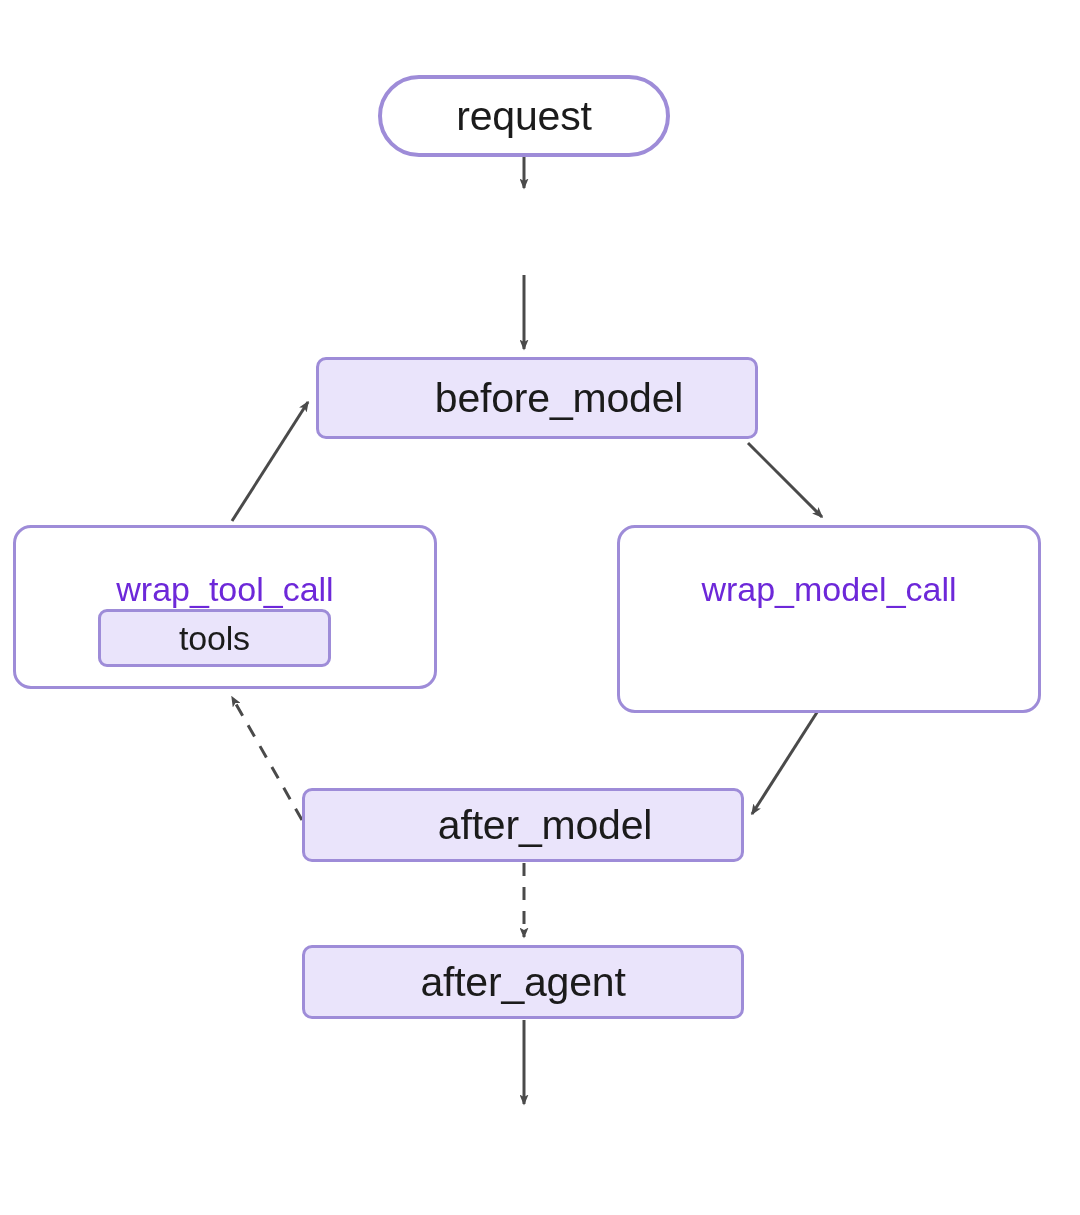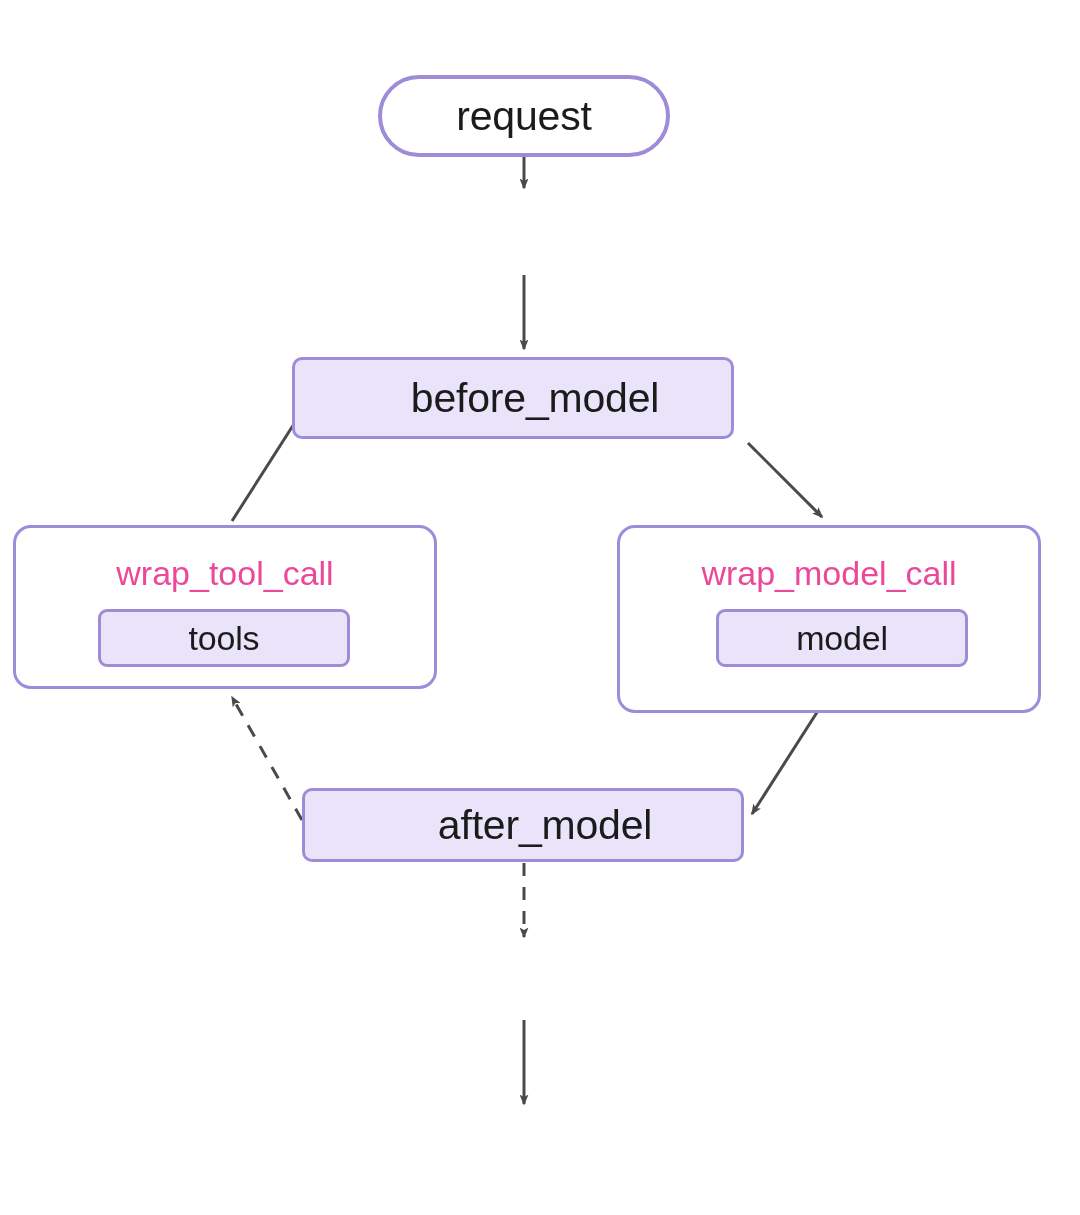--- a/index.html
+++ b/index.html
@@ -54,23 +54,24 @@
     background: #ffffff;
     border: 3px solid #9e8cd8;
     border-radius: 18px;
   }
   .subgraph-label {
     position: absolute;
     left: 0;
     right: 0;
     text-align: center;
     font-size: 34px;
-    color: #ec4899;
+    color: #6d28d9;
     line-height: 1;
     white-space: nowrap;
+    margin-top: 16px;
   }
   .node.inner {
     font-size: 34px;
     border-width: 3px;
     border-radius: 9px;
   }
 </style>
 </head>
 <body>
 
@@ -98,37 +99,37 @@
     <path d="M 524 863 L 524 937" stroke="#4a4a4a" stroke-width="3" stroke-dasharray="13 11" fill="none" marker-end="url(#arrowhead)"></path>
 
     <path d="M 524 1020 L 524 1104" stroke="#4a4a4a" stroke-width="3" fill="none" marker-end="url(#arrowhead)"></path>
   </svg>
 
   <div class="node stadium" style="left:378px; top:27px; width:292px; height:82px;">
     <span>request</span>
   </div>
 
 
-  <div class="node" style="left:292px; top:357px; width:442px; height:82px;padding-left:44px;">
+  <div class="node" style="left:316px; top:357px; width:442px; height:82px;padding-left:44px;">
     <span>before_model</span>
   </div>
 
   <div class="subgraph" style="left:13px; top:525px; width:424px; height:164px;">
     <div class="subgraph-label" style="top:28px;">wrap_tool_call</div>
   </div>
-  <div class="node inner" style="left:98px; top:609px; width:252px; height:58px;">
+  <div class="node inner" style="left:98px; top:609px; width:233px; height:58px;">
     <span>tools</span>
   </div>
 
   <div class="subgraph" style="left:617px; top:525px; width:424px; height:188px;">
     <div class="subgraph-label" style="top:28px;">wrap_model_call</div>
   </div>
-  <div class="node inner" style="left:716px; top:609px; width:252px; height:58px;">
-    <span>model</span>
-  </div>
 
   <div class="node" style="left:302px; top:788px; width:442px; height:74px;padding-left:44px;">
     <span>after_model</span>
   </div>
 
+  <div class="node" style="left:302px; top:945px; width:442px; height:74px;">
+    <span>after_agent</span>
+  </div>
 
 
 </div>
 
 </body></html>

